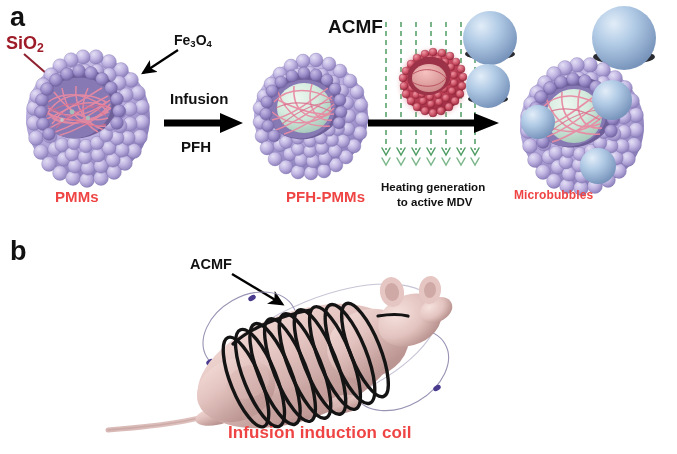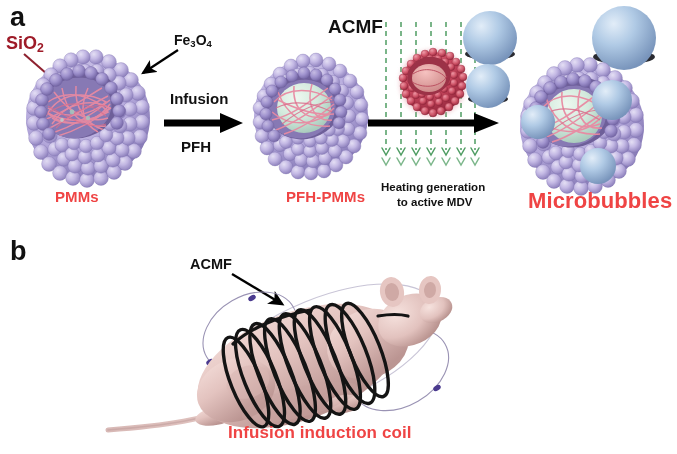--- a/index.html
+++ b/index.html
@@ -572,21 +572,21 @@
       <circle cx="23" cy="66" r="6.4"></circle>
         <circle cx="25" cy="78" r="6.4"></circle>
         <circle cx="31" cy="88" r="6.4"></circle>
     </g>
 
     <circle cx="26" cy="68" r="17" fill="url(#bubG)"></circle>
     <circle cx="100" cy="46" r="20" fill="url(#bubG)"></circle>
     <circle cx="86" cy="112" r="18" fill="url(#bubG)"></circle>
   </svg>
 
-  <div class="abs cap" style="left:528px;top:188px;font-size:22px;">Microbubbles</div>
+  <div class="abs cap" style="left:514px;top:188px;font-size:12px;">Microbubbles</div>
 
   <div class="abs panel-letter" style="left:10px;top:238px;">b</div>
 
   <div class="abs lbl-acmf2" style="left:190px;top:256px;">ACMF</div>
 
   <svg class="abs" style="left:230px;top:272px;" width="66" height="42" viewBox="0 0 66 42">
     <defs>
       <marker id="mkBlk2" markerWidth="7" markerHeight="7" refX="5.4" refY="3.1" orient="auto">
         <path d="M0,0 L6.6,3.1 L0,6.2 L1.7,3.1 Z" fill="#000"></path>
       </marker>

